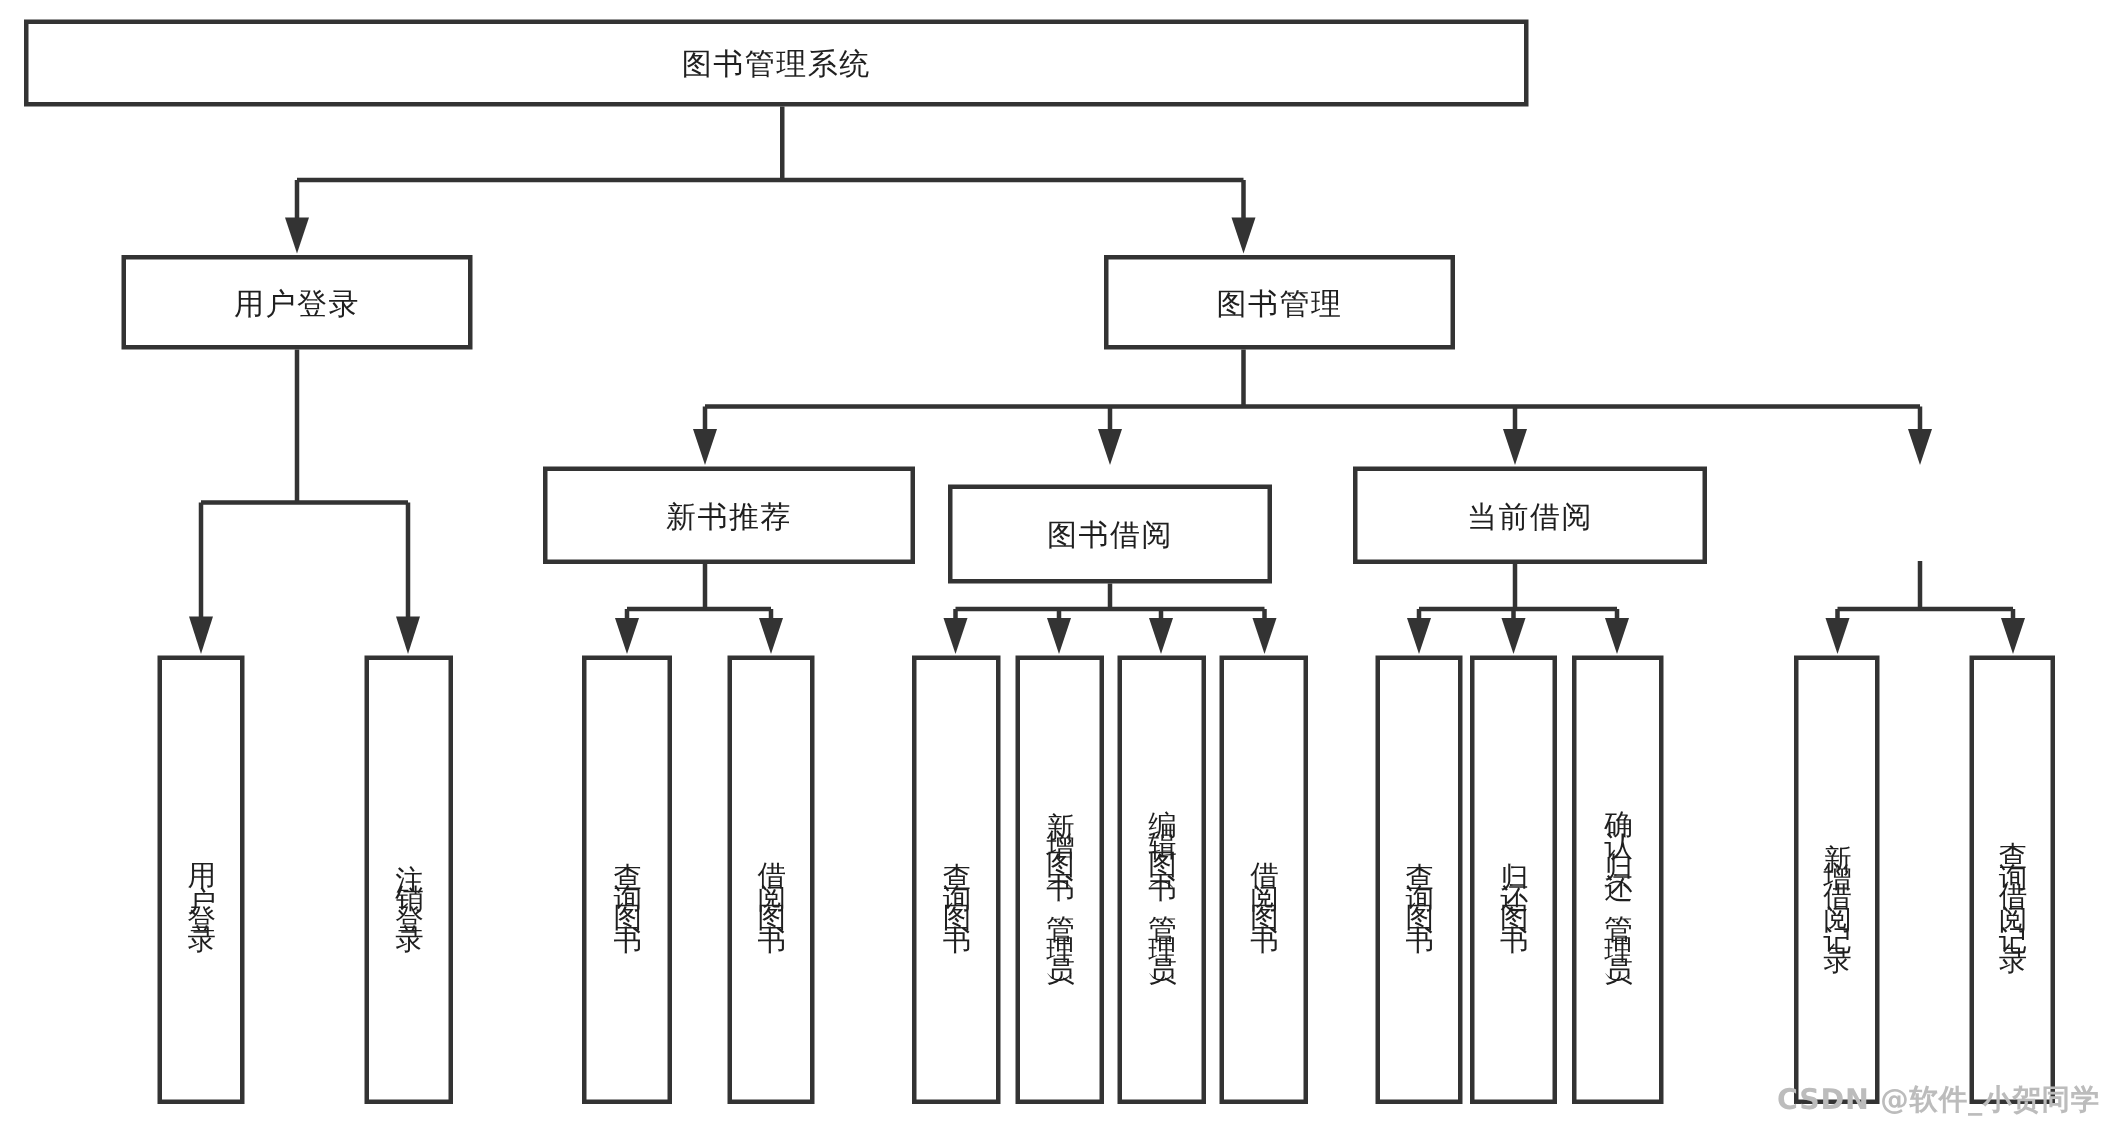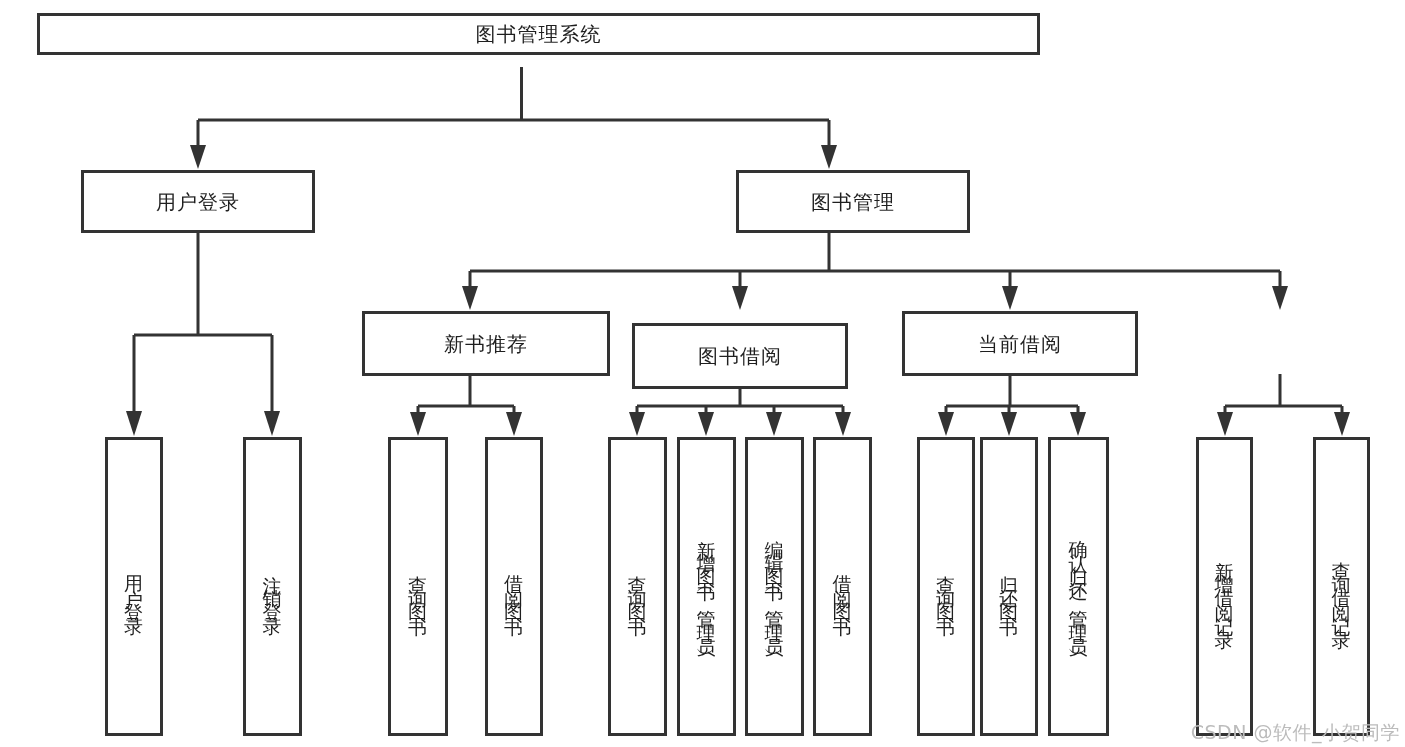--- a/index.html
+++ b/index.html
@@ -45,20 +45,21 @@
     padding-top:2px;
   }
   .watermark{
     position:absolute;
     right:5px;bottom:1px;
     z-index:3;
     color:var(--watermark);
     font-size:19px;
     letter-spacing:0.5px;
     white-space:nowrap;
+    font-weight:bold;
   }
 </style>
 </head>
 <body>
 
 <div class="canvas">
 
   <svg class="connectors" viewBox="0 0 1405 747" xmlns="http://www.w3.org/2000/svg" aria-hidden="true">
 
     <path d="M521.5 67 V120 M198 120 H829 M198 120 V150 M829 120 V150"></path>
@@ -88,21 +89,21 @@
     <path d="M1010 374 V406 M946 406 H1078 M946 406 V416 M1009 406 V416 M1078 406 V416"></path>
     <polygon points="938,412 954,412 946,436"></polygon>
     <polygon points="1001,412 1017,412 1009,436"></polygon>
     <polygon points="1070,412 1086,412 1078,436"></polygon>
 
     <path d="M1280 374 V406 M1225 406 H1342 M1225 406 V416 M1342 406 V416"></path>
     <polygon points="1217,412 1233,412 1225,436"></polygon>
     <polygon points="1334,412 1350,412 1342,436"></polygon>
   </svg>
 
-  <div class="node" style="left:37px;top:13px;width:1003px;height:42px">图书管理系统</div>
+  <div class="node" style="left:16px;top:13px;width:1003px;height:58px">图书管理系统</div>
 
   <div class="node" style="left:81px;top:170px;width:234px;height:63px">用户登录</div>
   <div class="node" style="left:736px;top:170px;width:234px;height:63px">图书管理</div>
 
   <div class="node" style="left:362px;top:311px;width:248px;height:65px">新书推荐</div>
   <div class="node" style="left:632px;top:323px;width:216px;height:66px">图书借阅</div>
   <div class="node" style="left:902px;top:311px;width:236px;height:65px">当前借阅</div>
 
   <div class="node leaf" style="left:105px;top:437px;width:58px;height:299px">用户登录</div>
   <div class="node leaf" style="left:243px;top:437px;width:59px;height:299px">注销登录</div>

